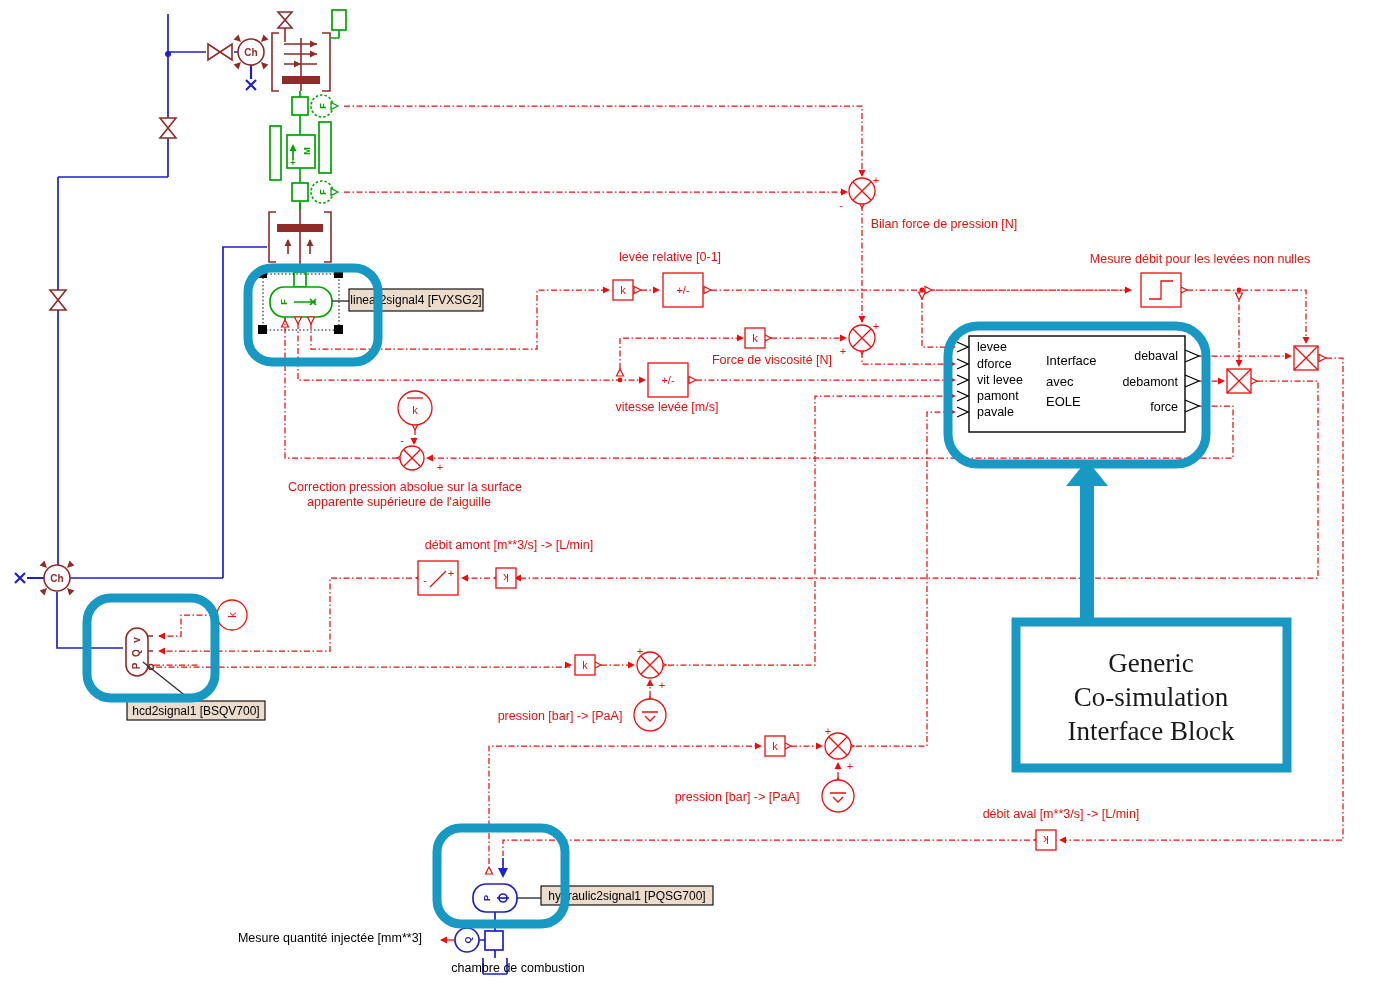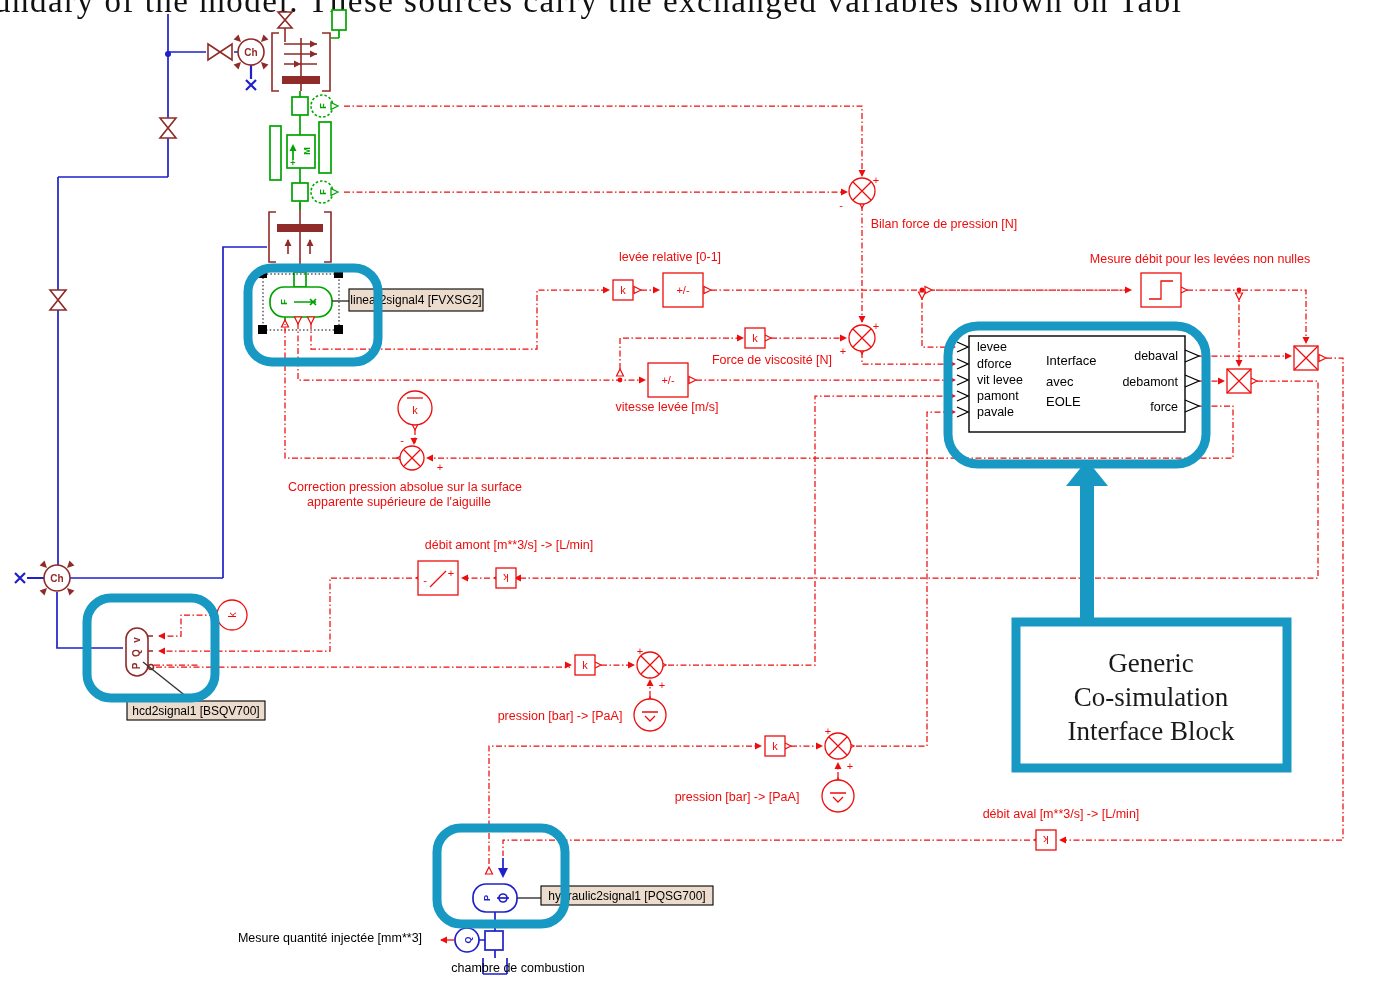--- a/index.html
+++ b/index.html
@@ -43,23 +43,20 @@
   .tagt{font:12px "Liberation Sans",sans-serif;fill:#000;text-anchor:middle;}
   .ld{stroke:#333;stroke-width:1.4;fill:none;}
   .sel{fill:none;stroke:#000;stroke-width:1;stroke-dasharray:1.5 2.2;}
   .hd{fill:#000;stroke:none;}
   .co{font:27px "Liberation Serif",serif;fill:#1a1a1a;text-anchor:middle;}
 </style>
 </head>
 <body>
 
 <div id="stage">
-  <div id="toptext">
-    <span>undary of the model. These sources carry the exchanged variables shown on Tabl</span>
-  </div>
 
   <svg width="1376" height="986" viewBox="0 0 1376 986">
     <defs>
       <path id="tri" d="M0,0 L-7,-3.5 L-7,3.5 Z"></path>
       <pattern id="hat" width="5" height="5" patternUnits="userSpaceOnUse" patternTransform="rotate(45)">
         <line x1="0" y1="0" x2="0" y2="5" stroke="#00a400" stroke-width="1.6"></line>
       </pattern>
     </defs>
 
     <g>

